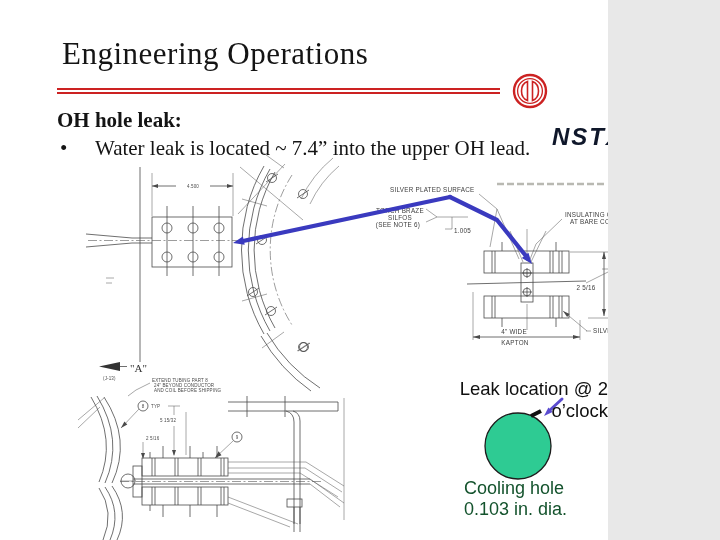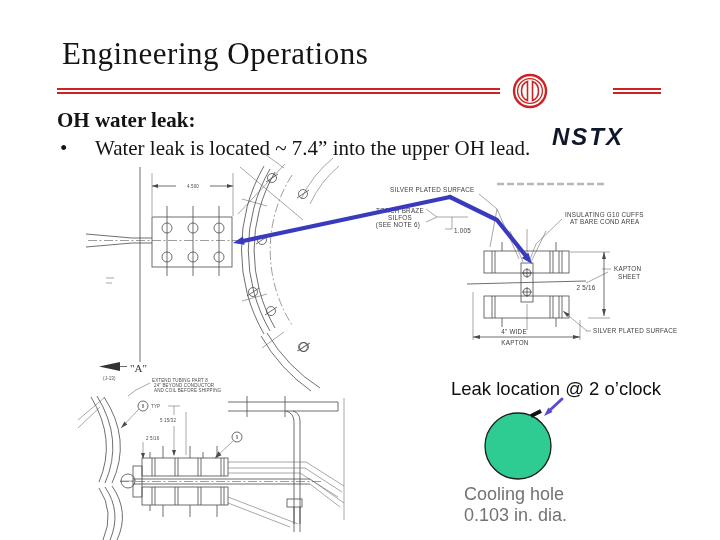--- a/index.html
+++ b/index.html
@@ -1,35 +1,35 @@
 <!DOCTYPE html>
 <html><head>
 <meta charset="utf-8">
 <style>
   html,body{margin:0;padding:0;background:#e8e8e8;}
-  .slide{position:relative;width:720px;height:540px;background:#ffffff;overflow:hidden;
+  .slide{position:relative;width:608px;height:540px;background:#ffffff;overflow:hidden;
          font-family:"Liberation Serif",serif;}
   .title{position:absolute;left:62px;top:36px;font-size:31px;color:#141414;letter-spacing:.5px;}
   .sep{position:absolute;background:#cc2222;height:2px;}
   .sep.l1{left:57px;top:88px;width:443px;}
   .sep.l2{left:57px;top:92px;width:443px;}
   .sep.r1{left:613px;top:88px;width:48px;}
   .sep.r2{left:613px;top:92px;width:48px;}
   .logo-emblem{position:absolute;left:511px;top:72px;}
   .nstx{position:absolute;left:552px;top:75px;font-family:"Liberation Sans",sans-serif;
         font-style:italic;font-weight:700;font-size:24px;color:#0f172a;letter-spacing:2px;margin-top:48px;}
   .heading{position:absolute;left:57px;top:108px;font-size:21px;font-weight:700;color:#141414;}
   .bullet-row{position:absolute;left:60px;top:136px;width:600px;font-size:21px;color:#141414;}
   .bullet-dot{position:absolute;left:0;top:0;}
   .bullet-text{position:absolute;left:35px;top:0;white-space:nowrap;}
   .drawing-svg{position:absolute;left:0;top:0;}
   .leak-label{position:absolute;left:451px;top:378px;font-family:"Liberation Sans",sans-serif;
-              font-size:18.5px;color:#101010;}
+              font-size:18.5px;color:#101010;text-align:right;}
   .cooling-label{position:absolute;left:464px;top:478px;font-family:"Liberation Sans",sans-serif;
-              font-size:18px;color:#737373;line-height:21px;margin-top:6px;}
+              font-size:18px;color:#14532d;line-height:21px;}
   
   .st{stroke:#4a4a4a;stroke-width:.8;fill:none;}
   .stn{stroke:#5f5f5f;stroke-width:.55;fill:none;}
   .ctr{stroke:#5a5a5a;stroke-width:.6;fill:none;stroke-dasharray:9 2.5 2 2.5;}
   .cadtxt{font-family:"Liberation Sans",sans-serif;font-size:6.3px;fill:#3c3c3c;letter-spacing:.25px;}
   .cadtxt-s{font-family:"Liberation Sans",sans-serif;font-size:4.5px;fill:#4a4a4a;letter-spacing:.15px;}
   .dimhead{fill:#4a4a4a;stroke:none;}
 </style>
 </head>
 <body>
@@ -44,21 +44,21 @@
   <div class="sep r2"></div>
 
   <svg class="logo-emblem" width="38" height="38" viewBox="0 0 38 38">
     <circle cx="19" cy="19" r="16" fill="none" stroke="#cc2222" stroke-width="2.4"></circle>
     <circle cx="19" cy="19" r="12.4" fill="none" stroke="#cc2222" stroke-width="1.3"></circle>
     <path d="M 16.5,9.5 C 8.5,12.5 8.5,25.5 16.5,28.5 L 16.5,9.5 Z" fill="none" stroke="#cc2222" stroke-width="1.6"></path>
     <path d="M 21.5,9.5 C 29.5,12.5 29.5,25.5 21.5,28.5 L 21.5,9.5 Z" fill="none" stroke="#cc2222" stroke-width="1.6"></path>
   </svg>
   <div class="nstx">NSTX</div>
 
-  <div class="heading">OH water leak:</div>
+  <div class="heading">OH hole leak:</div>
 
   <div class="bullet-row">
     <span class="bullet-dot">•</span>
     <span class="bullet-text">Water leak is located ~ 7.4” into the upper OH lead.</span>
   </div>
 
   <svg class="drawing-svg" width="720" height="540" viewBox="0 0 720 540">
 
     <g>
       <line class="st" x1="140" y1="167" x2="140" y2="362"></line>

